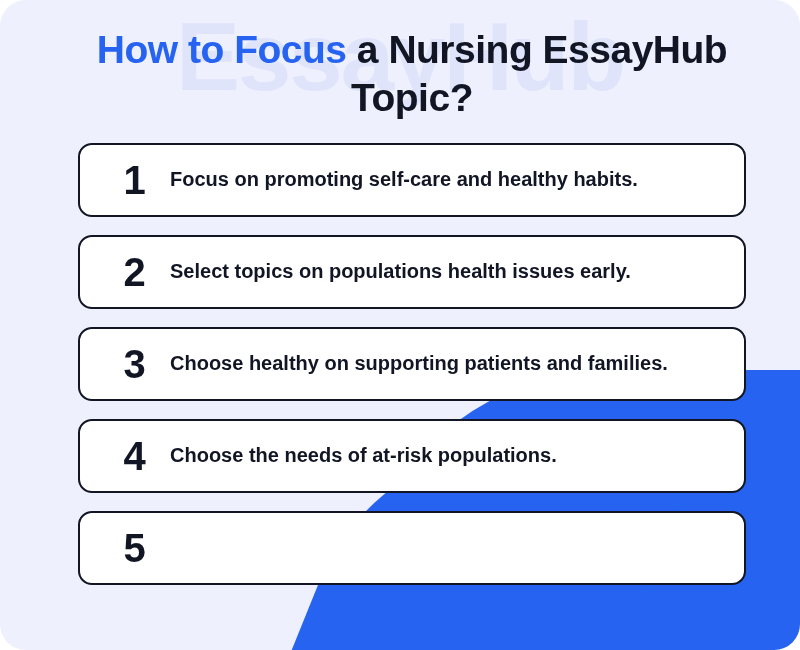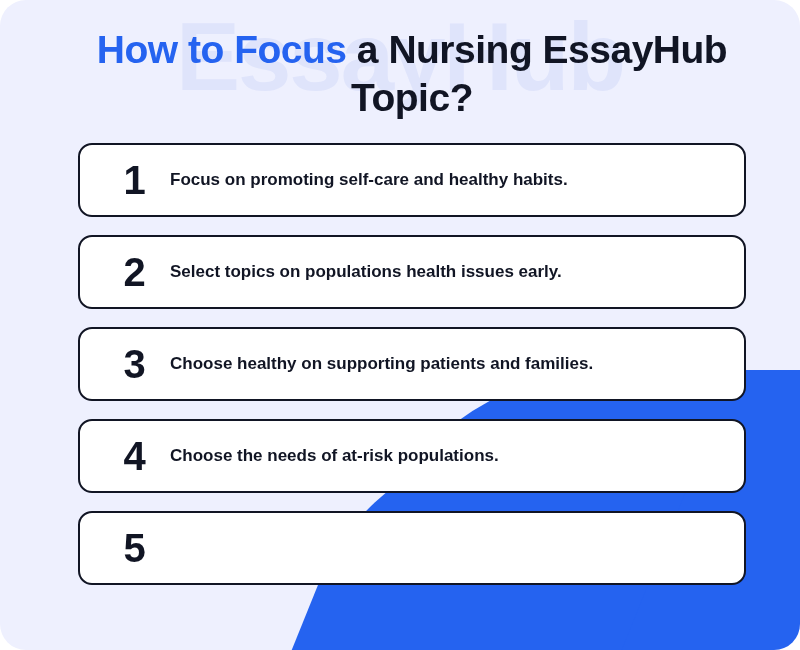--- a/index.html
+++ b/index.html
@@ -105,21 +105,21 @@
     flex: 0 0 auto;
     width: 72px;
     text-align: center;
     font-size: 40px;
     font-weight: 700;
     color: #111524;
     letter-spacing: -1px;
   }
   .step-text {
     flex: 1 1 auto;
-    font-size: 17px;
+    font-size: 20px;
     font-weight: 700;
     color: #111524;
     line-height: 1.28;
     padding-right: 6px;
   }
 </style>
 </head>
 <body>
 
 <div id="infographic">

